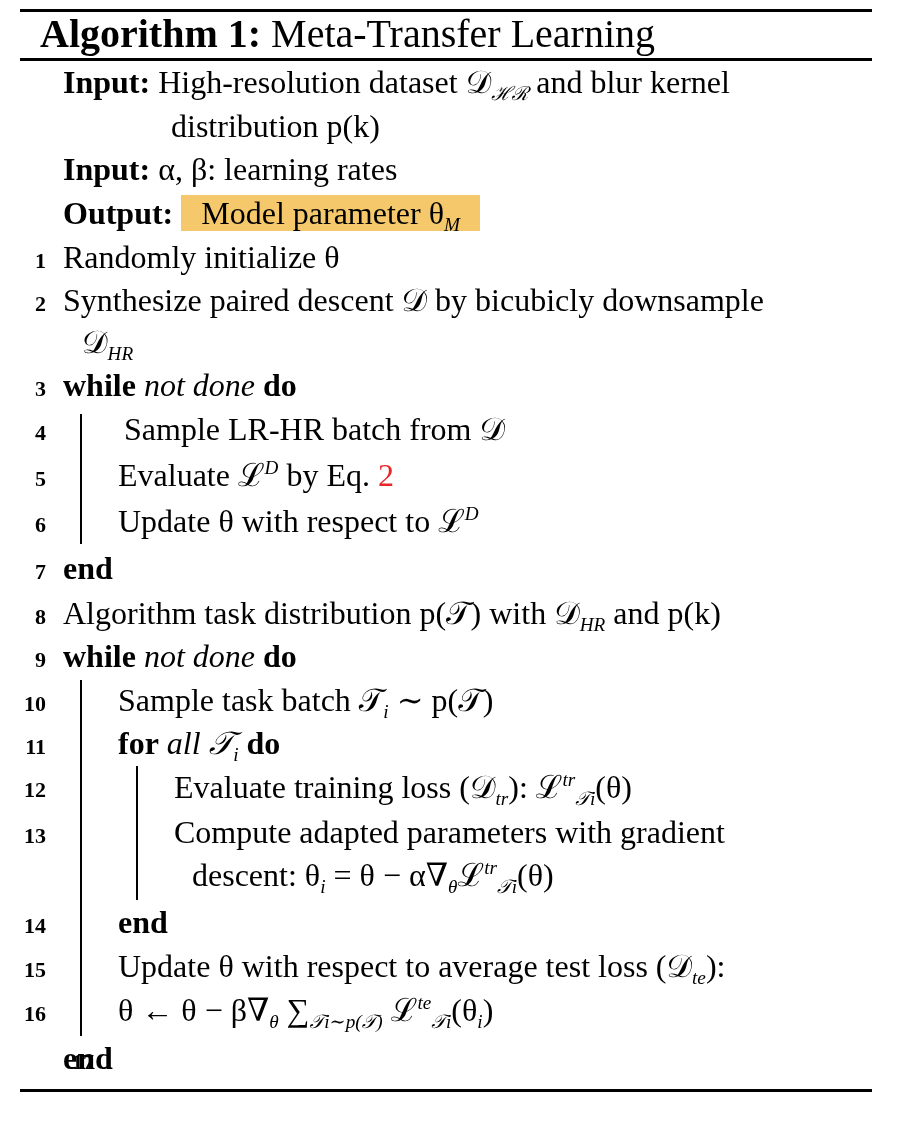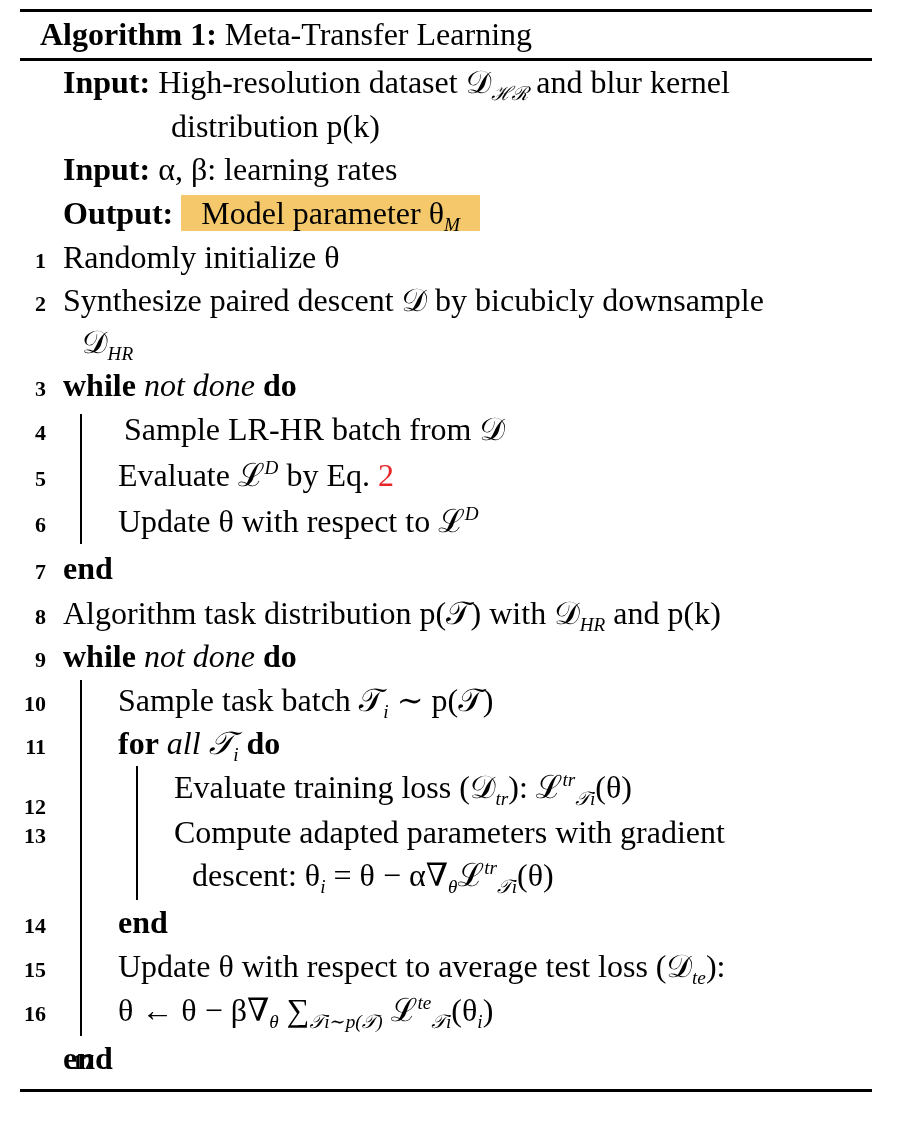--- a/index.html
+++ b/index.html
@@ -2,21 +2,21 @@
 <html><head>
 <meta charset="utf-8">
 <style>
   html, body { margin: 0; padding: 0; background: #ffffff; }
   body { width: 900px; height: 1124px; position: relative; overflow: hidden;
          font-family: "Liberation Serif", "DejaVu Serif", serif; color: #000; }
   .rule { position: absolute; left: 20px; width: 852px; background: #000; }
   .rule.top { top: 9px; height: 3px; }
   .rule.mid { top: 58px; height: 3px; }
   .rule.bot { top: 1089px; height: 3px; }
-  .title { position: absolute; left: 40px; top: 12px; font-size: 32px; line-height: 44px; }
+  .title { position: absolute; left: 40px; top: 12px; font-size: 40px; line-height: 44px; }
   .title b { font-weight: bold; }
   .line { position: absolute; font-size: 32px; line-height: 40px; white-space: nowrap; }
   .ln { position: absolute; left: 0; width: 46px; text-align: right; font-size: 22px; font-weight: bold; }
   .kw { font-weight: bold; }
   .it { font-style: italic; }
   .m { font-style: italic; }
   .cal { font-family: Liberation Serif, serif; font-style: italic; }
   sub, sup { font-size: 60%; line-height: 0; }
   .hl { background: #f5c96b; padding: 0 20px; }
   .ref { color: #e8262a; }
@@ -95,21 +95,21 @@
   <span class="ln" style="top:4px;">10</span>
   <span style="position:absolute; left:118px;"><span>Sample task batch 𝒯</span><sub class="m">i</sub><span> ∼ p(𝒯)</span></span>
 </div>
 <div class="line" style="left:0; top:723px; width:900px;">
   <span class="ln" style="top:4px;">11</span>
   <span style="position:absolute; left:118px;"><span class="kw">for</span> <span class="it">all 𝒯</span><sub class="m">i</sub> <span class="kw">do</span></span>
 </div>
 
 <div class="vbar" style="left:136px; top:766px; height:134px;"></div>
 <div class="line" style="left:0; top:767px; width:900px;">
-  <span class="ln" style="top:20px;">12</span>
+  <span class="ln" style="top:3px;">12</span>
   <span style="position:absolute; left:174px;"><span>Evaluate training loss (𝒟</span><sub class="m">tr</sub><span>): ℒ</span><sup class="m">tr</sup><sub class="m">𝒯i</sub><span>(θ)</span></span>
 </div>
 <div class="line" style="left:0; top:812px; width:900px;">
   <span class="ln" style="top:4px;">13</span>
   <span style="position:absolute; left:174px;">Compute adapted parameters with gradient</span>
 </div>
 <div class="line" style="left:192px; top:855px;text-align:right;">
   <span>descent: θ</span><sub class="m">i</sub><span> = θ − α∇</span><sub class="m">θ</sub><span>ℒ</span><sup class="m">tr</sup><sub class="m">𝒯i</sub><span>(θ)</span>
 </div>
 <div class="line" style="left:0; top:902px; width:900px;">

